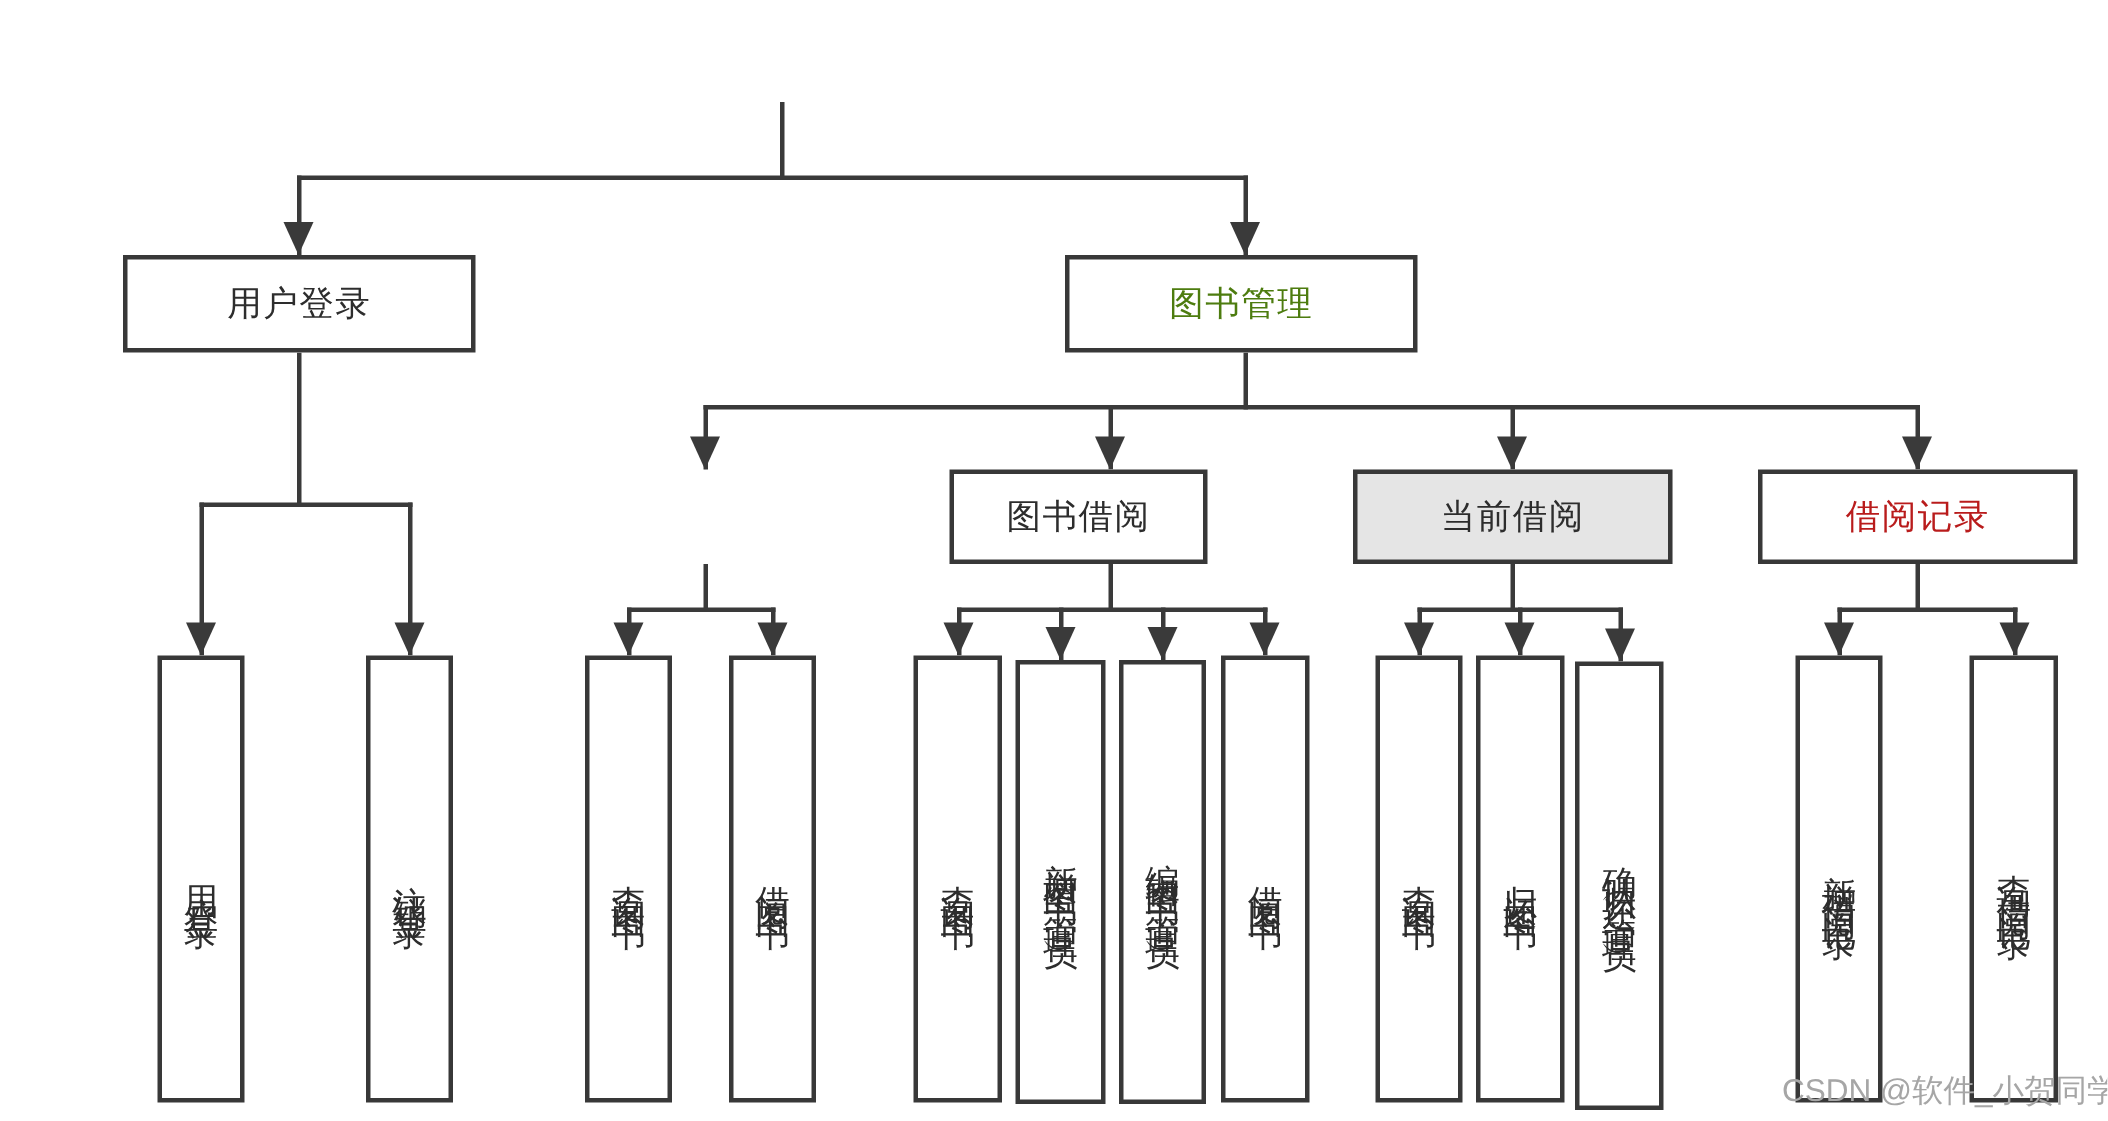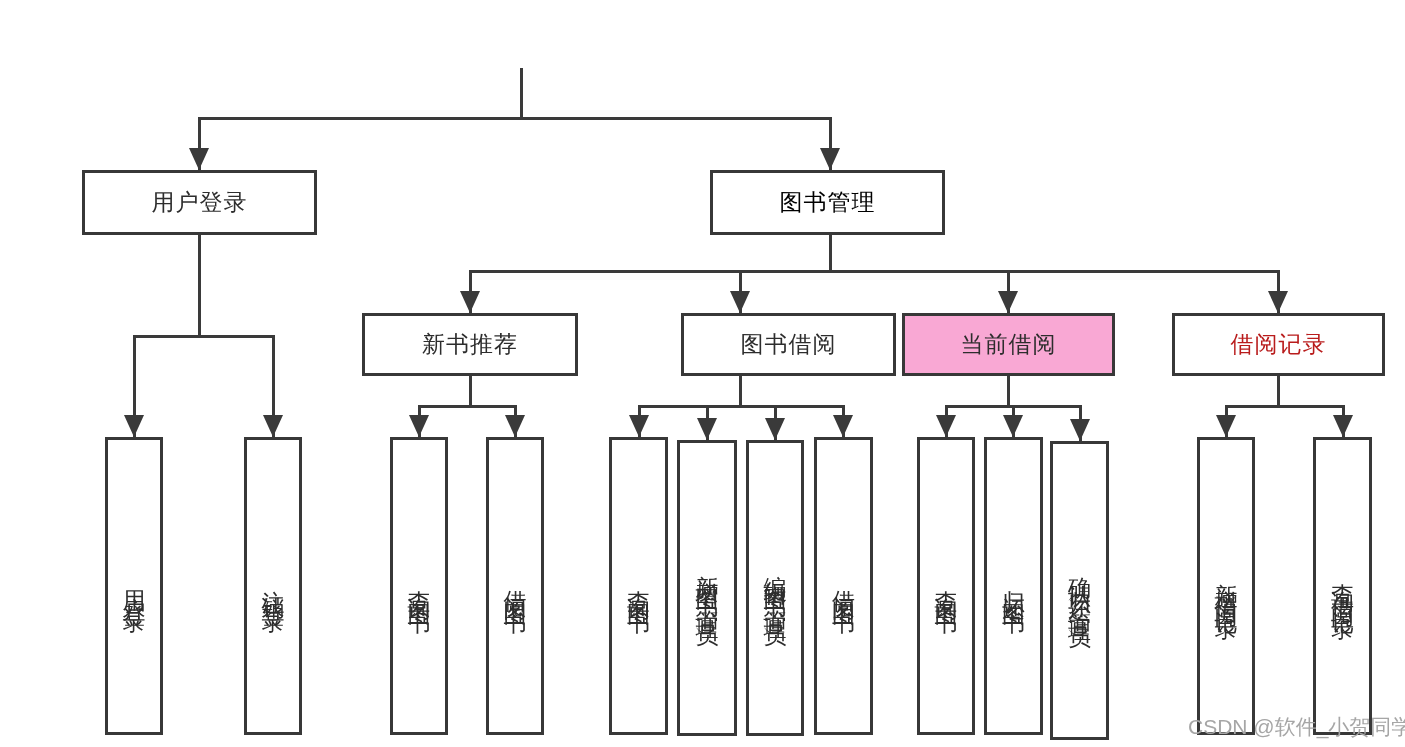--- a/index.html
+++ b/index.html
@@ -112,29 +112,26 @@
     <div class="line" style="left: 1276.5px; top: 376px; width: 3px; height: 32px; background: rgb(58, 58, 58);"></div>
     <div class="line" style="left: 1224.5px; top: 405px; width: 120px; height: 3px; background: rgb(58, 58, 58);"></div>
     <div class="line" style="left: 1224.5px; top: 405px; width: 3px; height: 32px; background: rgb(58, 58, 58);"></div>
     <div class="arrow" style="left: 1216px; top: 415px; border-top-color: rgb(58, 58, 58);"></div>
     <div class="line" style="left: 1341.5px; top: 405px; width: 3px; height: 32px; background: rgb(58, 58, 58);"></div>
     <div class="arrow" style="left: 1333px; top: 415px; border-top-color: rgb(58, 58, 58);"></div>
     <div class="node h" style="left: 82px; top: 170px; width: 235px; height: 65px; border-color: rgb(56, 56, 56); background: rgb(255, 255, 255);">
       <div class="label" style="color: rgb(45, 45, 45);">用户登录</div>
     </div>
     <div class="node h" style="left: 710px; top: 170px; width: 235px; height: 65px; border-color: rgb(56, 56, 56); background: rgb(255, 255, 255);">
-      <div class="label" style="color: #000000;">图书管理</div>
+      <div class="label" style="color: #4d7c0f;">图书管理</div>
     </div>
-    <div class="node h" style="left: 362px; top: 313px; width: 216px; height: 63px; border-color: rgb(56, 56, 56); background: rgb(255, 255, 255);">
-      <div class="label" style="color: rgb(45, 45, 45);">新书推荐</div>
-    </div>
-    <div class="node h" style="left: 633px; top: 313px; width: 215px; height: 63px; border-color: rgb(56, 56, 56); background: rgb(255, 255, 255); margin-left: 48px;">
+    <div class="node h" style="left: 633px; top: 313px; width: 172px; height: 63px; border-color: rgb(56, 56, 56); background: rgb(255, 255, 255);">
       <div class="label" style="color: rgb(45, 45, 45);">图书借阅</div>
     </div>
-    <div class="node h" style="left: 902px; top: 313px; width: 213px; height: 63px; border-color: rgb(56, 56, 56); background: #f9a8d4;">
+    <div class="node h" style="left: 902px; top: 313px; width: 213px; height: 63px; border-color: rgb(56, 56, 56); background: #e5e5e5;">
       <div class="label" style="color: rgb(45, 45, 45);">当前借阅</div>
     </div>
     <div class="node h" style="left: 1172px; top: 313px; width: 213px; height: 63px; border-color: rgb(56, 56, 56); background: rgb(255, 255, 255);">
       <div class="label" style="color: #b91c1c;">借阅记录</div>
     </div>
     <div class="node v" style="left: 105px; top: 437px; width: 58px; height: 298px; border-color: rgb(56, 56, 56); background: rgb(255, 255, 255);">
       <div class="label" style="color: rgb(45, 45, 45);">用户登录</div>
     </div>
     <div class="node v" style="left: 244px; top: 437px; width: 58px; height: 298px; border-color: rgb(56, 56, 56); background: rgb(255, 255, 255);">
       <div class="label" style="color: rgb(45, 45, 45);">注销登录</div>

